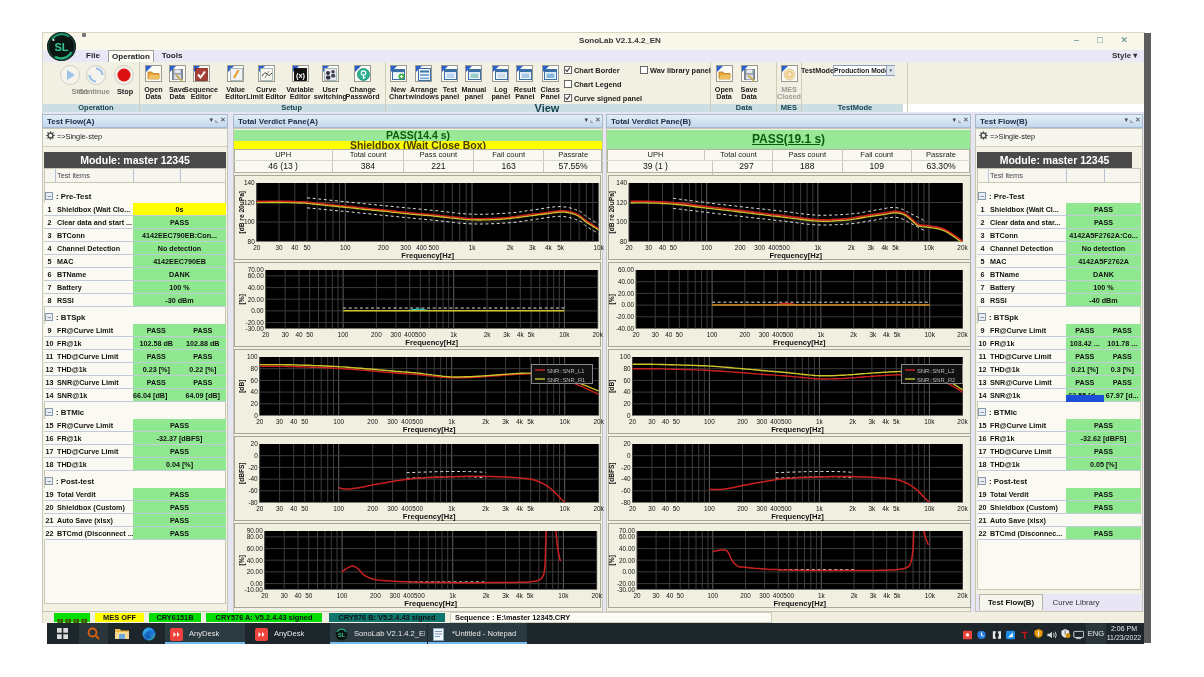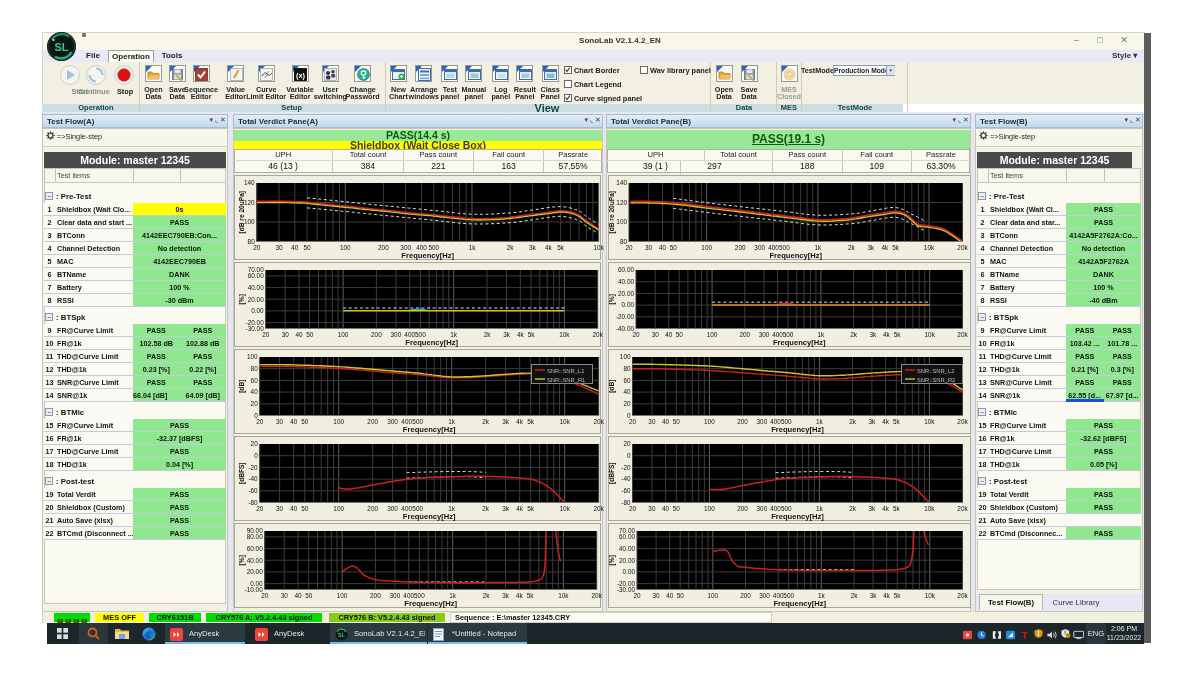--- a/index.html
+++ b/index.html
@@ -412,21 +412,21 @@
 <div class="abs " style="left:977px;top:363px;width:11px;height:13px;font-size:7.2px;font-weight:bold;color:#111;text-align:center;line-height:13px;border-bottom:1px solid #c2cbd8;background:#fbfaf2">12</div>
 <div class="abs " style="left:988px;top:363px;width:78px;height:13px;font-size:7.2px;font-weight:bold;color:#111;line-height:13px;border-bottom:1px solid #c2cbd8;background:#fbfaf2;padding-left:2px;white-space:nowrap;overflow:hidden">THD@1k</div>
 <div class="abs " style="left:1066px;top:363px;width:37.5px;height:13px;font-size:7.2px;font-weight:bold;color:#111;text-align:center;line-height:13px;border-bottom:1px solid #c2cbd8;background:#8fe78f;white-space:nowrap;overflow:hidden">0.21 [%]</div>
 <div class="abs " style="left:1103.5px;top:363px;width:37.5px;height:13px;font-size:7.2px;font-weight:bold;color:#111;text-align:center;line-height:13px;border-bottom:1px solid #c2cbd8;background:#8fe78f;white-space:nowrap;overflow:hidden">0.3 [%]</div>
 <div class="abs " style="left:977px;top:376px;width:11px;height:13px;font-size:7.2px;font-weight:bold;color:#111;text-align:center;line-height:13px;border-bottom:1px solid #c2cbd8;background:#fbfaf2">13</div>
 <div class="abs " style="left:988px;top:376px;width:78px;height:13px;font-size:7.2px;font-weight:bold;color:#111;line-height:13px;border-bottom:1px solid #c2cbd8;background:#fbfaf2;padding-left:2px;white-space:nowrap;overflow:hidden">SNR@Curve Limit</div>
 <div class="abs " style="left:1066px;top:376px;width:37.5px;height:13px;font-size:7.2px;font-weight:bold;color:#111;text-align:center;line-height:13px;border-bottom:1px solid #c2cbd8;background:#8fe78f;white-space:nowrap;overflow:hidden">PASS</div>
 <div class="abs " style="left:1103.5px;top:376px;width:37.5px;height:13px;font-size:7.2px;font-weight:bold;color:#111;text-align:center;line-height:13px;border-bottom:1px solid #c2cbd8;background:#8fe78f;white-space:nowrap;overflow:hidden">PASS</div>
 <div class="abs " style="left:977px;top:389px;width:11px;height:13px;font-size:7.2px;font-weight:bold;color:#111;text-align:center;line-height:13px;border-bottom:1px solid #c2cbd8;background:#fbfaf2">14</div>
 <div class="abs " style="left:988px;top:389px;width:78px;height:13px;font-size:7.2px;font-weight:bold;color:#111;line-height:13px;border-bottom:1px solid #c2cbd8;background:#fbfaf2;padding-left:2px;white-space:nowrap;overflow:hidden">SNR@1k</div>
-<div class="abs " style="left:1066px;top:389px;width:37.5px;height:13px;font-size:7.2px;font-weight:bold;color:#111;text-align:center;line-height:13px;border-bottom:3px solid #1d4ed8;background:#8fe78f;white-space:nowrap;overflow:hidden">62.55 [d...</div>
+<div class="abs " style="left:1066px;top:389px;width:37.5px;height:13px;font-size:7.2px;font-weight:bold;color:#111;text-align:center;line-height:13px;border-bottom:7px solid #1d4ed8;background:#8fe78f;white-space:nowrap;overflow:hidden">62.55 [d...</div>
 <div class="abs " style="left:1103.5px;top:389px;width:37.5px;height:13px;font-size:7.2px;font-weight:bold;color:#111;text-align:center;line-height:13px;border-bottom:1px solid #c2cbd8;background:#8fe78f;white-space:nowrap;overflow:hidden">67.97 [d...</div>
 <div class="abs " style="left:978px;top:408px;width:8px;height:8px;border:1px solid #8899aa;background:#e8eef4;font-size:7px;line-height:7px;text-align:center;color:#335">−</div>
 <div class="abs " style="left:989px;top:406px;width:150px;height:13px;font-size:7.8px;font-weight:bold;color:#111;line-height:13px">: BTMic</div>
 <div class="abs " style="left:977px;top:419px;width:11px;height:13px;font-size:7.2px;font-weight:bold;color:#111;text-align:center;line-height:13px;border-bottom:1px solid #c2cbd8;background:#fbfaf2">15</div>
 <div class="abs " style="left:988px;top:419px;width:78px;height:13px;font-size:7.2px;font-weight:bold;color:#111;line-height:13px;border-bottom:1px solid #c2cbd8;background:#fbfaf2;padding-left:2px;white-space:nowrap;overflow:hidden">FR@Curve Limit</div>
 <div class="abs " style="left:1066px;top:419px;width:75px;height:13px;font-size:7.2px;font-weight:bold;color:#111;text-align:center;line-height:13px;border-bottom:1px solid #c2cbd8;background:#8fe78f;white-space:nowrap;overflow:hidden">PASS</div>
 <div class="abs " style="left:977px;top:432px;width:11px;height:13px;font-size:7.2px;font-weight:bold;color:#111;text-align:center;line-height:13px;border-bottom:1px solid #c2cbd8;background:#fbfaf2">16</div>
 <div class="abs " style="left:988px;top:432px;width:78px;height:13px;font-size:7.2px;font-weight:bold;color:#111;line-height:13px;border-bottom:1px solid #c2cbd8;background:#fbfaf2;padding-left:2px;white-space:nowrap;overflow:hidden">FR@1k</div>
 <div class="abs " style="left:1066px;top:432px;width:75px;height:13px;font-size:7.2px;font-weight:bold;color:#111;text-align:center;line-height:13px;border-bottom:1px solid #c2cbd8;background:#8fe78f;white-space:nowrap;overflow:hidden">-32.62 [dBFS]</div>
 <div class="abs " style="left:977px;top:445px;width:11px;height:13px;font-size:7.2px;font-weight:bold;color:#111;text-align:center;line-height:13px;border-bottom:1px solid #c2cbd8;background:#fbfaf2">17</div>
@@ -464,21 +464,21 @@
 <div class="abs " style="left:402.7px;top:160px;width:70.30000000000001px;height:12px;font-size:8.6px;color:#111;text-align:center;line-height:12px;border-left:1px solid #c8c8ba">221</div>
 <div class="abs " style="left:473px;top:149px;width:70.39999999999998px;height:11px;font-size:7.6px;color:#222;text-align:center;line-height:11px;border-left:1px solid #c8c8ba">Fail count</div>
 <div class="abs " style="left:473px;top:160px;width:70.39999999999998px;height:12px;font-size:8.6px;color:#111;text-align:center;line-height:12px;border-left:1px solid #c8c8ba">163</div>
 <div class="abs " style="left:543.4px;top:149px;width:58.60000000000002px;height:11px;font-size:7.6px;color:#222;text-align:center;line-height:11px;border-left:1px solid #c8c8ba">Passrate</div>
 <div class="abs " style="left:543.4px;top:160px;width:58.60000000000002px;height:12px;font-size:8.6px;color:#111;text-align:center;line-height:12px;border-left:1px solid #c8c8ba">57.55%</div>
 <div class="abs " style="left:234px;top:159.5px;width:368px;height:1px;background:#d8d8ca"></div>
 <div class="abs " style="left:607px;top:148.5px;width:363px;height:24px;background:#faf9f1;border:1px solid #b0b0a0"></div>
 <div class="abs " style="left:607px;top:149px;width:97px;height:11px;font-size:7.6px;color:#222;text-align:center;line-height:11px">UPH</div>
 <div class="abs " style="left:607px;top:160px;width:97px;height:12px;font-size:8.6px;color:#111;text-align:center;line-height:12px">39 (1 )</div>
 <div class="abs " style="left:704px;top:149px;width:68px;height:11px;font-size:7.6px;color:#222;text-align:center;line-height:11px;border-left:1px solid #c8c8ba">Total count</div>
-<div class="abs " style="left:680px;top:160px;width:68px;height:28px;font-size:8.6px;color:#111;text-align:center;line-height:12px;border-left:1px solid #c8c8ba">297</div>
+<div class="abs " style="left:712px;top:160px;width:68px;height:28px;font-size:8.6px;color:#111;text-align:center;line-height:12px;border-left:1px solid #c8c8ba">297</div>
 <div class="abs " style="left:772px;top:149px;width:69.5px;height:11px;font-size:7.6px;color:#222;text-align:center;line-height:11px;border-left:1px solid #c8c8ba">Pass count</div>
 <div class="abs " style="left:772px;top:160px;width:69.5px;height:12px;font-size:8.6px;color:#111;text-align:center;line-height:12px;border-left:1px solid #c8c8ba">188</div>
 <div class="abs " style="left:841.5px;top:149px;width:69.5px;height:11px;font-size:7.6px;color:#222;text-align:center;line-height:11px;border-left:1px solid #c8c8ba">Fail count</div>
 <div class="abs " style="left:841.5px;top:160px;width:69.5px;height:12px;font-size:8.6px;color:#111;text-align:center;line-height:12px;border-left:1px solid #c8c8ba">109</div>
 <div class="abs " style="left:911px;top:149px;width:59px;height:11px;font-size:7.6px;color:#222;text-align:center;line-height:11px;border-left:1px solid #c8c8ba">Passrate</div>
 <div class="abs " style="left:911px;top:160px;width:59px;height:12px;font-size:8.6px;color:#111;text-align:center;line-height:12px;border-left:1px solid #c8c8ba">63.30%</div>
 <div class="abs " style="left:607px;top:159.5px;width:363px;height:1px;background:#d8d8ca"></div>
 <div class="abs " style="left:234.3px;top:175px;width:367.2px;height:85px;background:#f0efe0;border:1px solid #a8a89a"></div>
 <div class="abs " style="left:607.5px;top:175px;width:363px;height:85px;background:#f0efe0;border:1px solid #a8a89a"></div>
 <div class="abs " style="left:234.3px;top:262px;width:367.2px;height:85px;background:#f0efe0;border:1px solid #a8a89a"></div>
@@ -1198,21 +1198,21 @@
         <line x1="3" y1="6" x2="34" y2="6"></line>
         <line x1="6" y1="2" x2="6" y2="8"></line>
         <line x1="14" y1="2" x2="14" y2="8"></line>
         <line x1="22" y1="2" x2="22" y2="8"></line>
         <line x1="30" y1="2" x2="30" y2="8"></line>
       </g>
     </svg></div>
 <div class="abs " style="left:95px;top:612.5px;width:49px;height:9.5px;background:#ffff00;font-size:7.4px;font-weight:bold;color:#111;text-align:center;line-height:9.5px;white-space:nowrap;overflow:hidden">MES OFF</div>
 <div class="abs " style="left:149px;top:612.5px;width:52px;height:9.5px;background:#00dd00;font-size:7.4px;font-weight:bold;color:#111;text-align:center;line-height:9.5px;white-space:nowrap;overflow:hidden">CRY6151B</div>
 <div class="abs " style="left:206px;top:612.5px;width:116px;height:9.5px;background:#00dd00;font-size:7.4px;font-weight:bold;color:#111;text-align:center;line-height:9.5px;white-space:nowrap;overflow:hidden">CRY576 A: V5.2.4.43 signed</div>
-<div class="abs " style="left:329px;top:612.5px;width:116px;height:9.5px;background:#84cc16;font-size:7.4px;font-weight:bold;color:#111;text-align:center;line-height:9.5px;white-space:nowrap;overflow:hidden">CRY576 B: V5.2.4.43 signed</div>
+<div class="abs " style="left:329px;top:612.5px;width:116px;height:9.5px;background:#0f766e;font-size:7.4px;font-weight:bold;color:#111;text-align:center;line-height:9.5px;white-space:nowrap;overflow:hidden">CRY576 B: V5.2.4.43 signed</div>
 <div class="abs " style="left:450px;top:612px;width:322px;height:10.5px;background:#fcfbf4;border:1px solid #d0cebc;font-size:7.4px;font-weight:bold;color:#111;line-height:9.5px;padding-left:4px">Sequence : E:\master 12345.CRY</div>
 <div class="abs " style="left:47px;top:622.5px;width:1097px;height:21px;background:#1c262b"></div>
 <svg class="abs" style="left:57px;top:628px" width="11" height="11">
     <g fill="#dcdcdc">
       <rect x="0" y="0" width="4.7" height="4.7"></rect>
       <rect x="6.3" y="0" width="4.7" height="4.7"></rect>
       <rect x="0" y="6.3" width="4.7" height="4.7"></rect>
       <rect x="6.3" y="6.3" width="4.7" height="4.7"></rect>
     </g>
   </svg>

